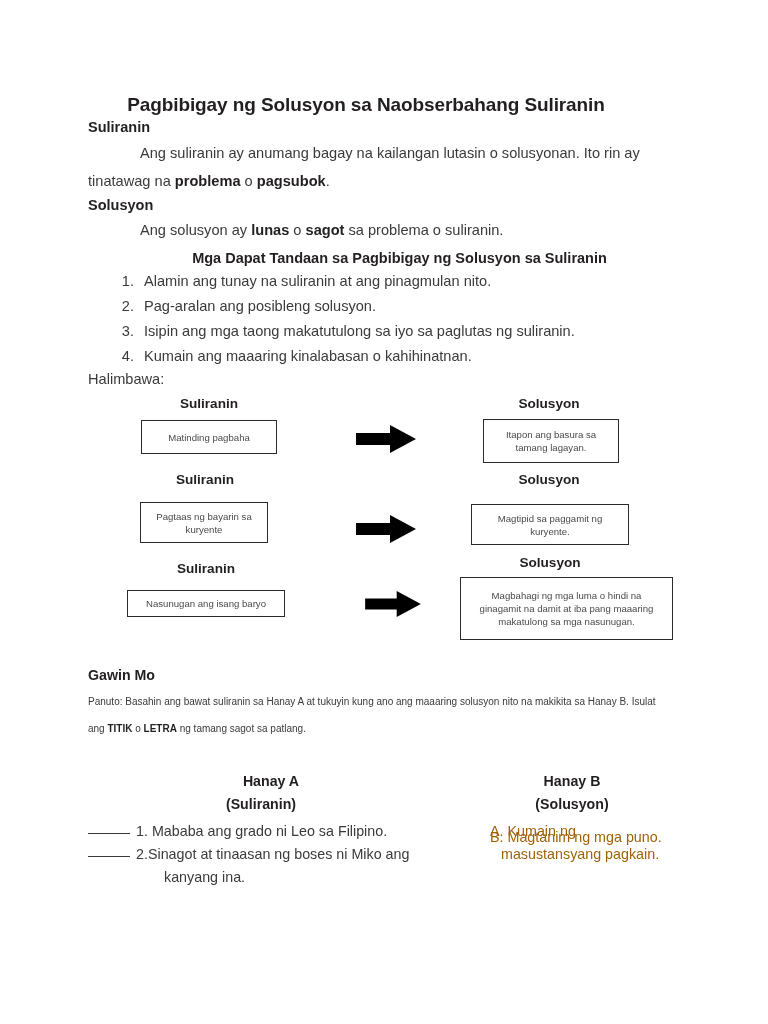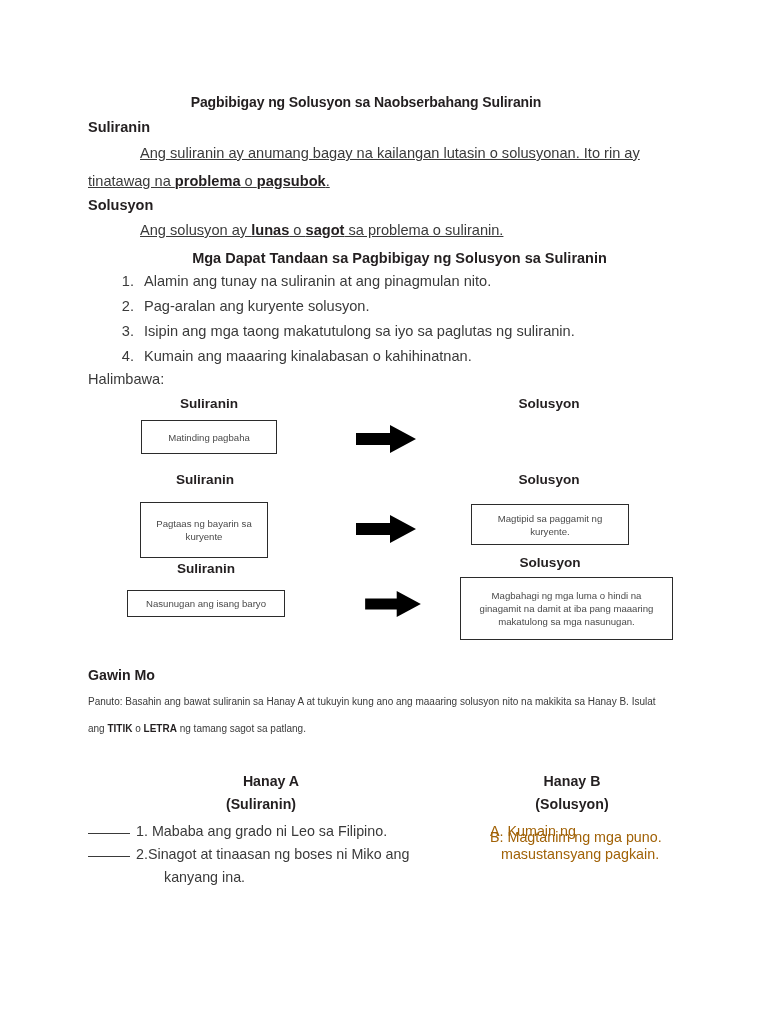--- a/index.html
+++ b/index.html
@@ -22,37 +22,36 @@
     height: 1024px;
     overflow: hidden;
   }
   .abs { position: absolute; }
 
   .doc-title {
     top: 94px;
     left: 0;
     width: 732px;
     text-align: center;
-    font-size: 14px;
+    font-size: 19px;
     font-weight: bold;
     letter-spacing: -0.1px;
   }
   .sec-head {
     left: 88px;
     font-size: 14.5px;
     font-weight: bold;
   }
   .para {
     left: 88px;
     width: 570px;
     font-size: 14.6px;
     line-height: 28px;
     text-indent: 52px;
     color: #3a3a3a;
-    text-decoration: underline;
   }
   .para b { color: #231f20; }
 
   .sub-head {
     left: 0;
     width: 768px;
     text-align: center;
     font-size: 14.5px;
     font-weight: bold;
     padding-left: 31px;
@@ -155,41 +154,42 @@
   <div class="abs para" style="top:139px;"><span>Ang suliranin ay anumang bagay na kailangan lutasin o solusyonan. Ito rin ay tinatawag na </span><b>problema</b><span> o </span><b>pagsubok</b><span>.</span></div>
 
   <div class="abs sec-head" style="top:197px;">Solusyon</div>
 
   <div class="abs para" style="top:216px;"><span>Ang solusyon ay </span><b>lunas</b><span> o </span><b>sagot</b><span> sa problema o suliranin.</span></div>
 
   <div class="abs sub-head" style="top:250px;">Mga Dapat Tandaan sa Pagbibigay ng Solusyon sa Suliranin</div>
 
   <ol class="rules">
     <li>Alamin ang tunay na suliranin at ang pinagmulan nito.</li>
-    <li>Pag-aralan ang kuryente solusyon.</li>
+    <li>Pag-aralan ang posibleng solusyon.</li>
     <li>Isipin ang mga taong makatutulong sa iyo sa paglutas ng suliranin.</li>
     <li>Kumain ang maaaring kinalabasan o kahihinatnan.</li>
   </ol>
 
   <div class="abs label-plain" style="left:88px; top:371px;">Halimbawa:</div>
 
   <div class="abs col-head" style="left:149px; top:396px; width:120px;">Suliranin</div>
   <div class="abs col-head" style="left:489px; top:396px; width:120px;">Solusyon</div>
 
   <div class="abs ex-box" style="left:141px; top:420px; width:136px; height:34px;">Matinding pagbaha</div>
 
   <svg class="abs arrow" style="left:356px; top:425px;" width="60" height="28" viewBox="0 0 60 28">
     <path d="M0 8 L34 8 L34 0 L60 14 L34 28 L34 20 L0 20 Z" fill="#000000"></path>
   </svg>
 
+  <div class="abs ex-box" style="left:483px; top:419px; width:136px; height:44px;">Itapon ang basura sa tamang lagayan.</div>
 
   <div class="abs col-head" style="left:145px; top:472px; width:120px;">Suliranin</div>
   <div class="abs col-head" style="left:489px; top:472px; width:120px;">Solusyon</div>
 
-  <div class="abs ex-box" style="left:140px; top:502px; width:128px; height:56px;">Pagtaas ng bayarin sa kuryente</div>
+  <div class="abs ex-box" style="left:140px; top:502px; width:128px; height:41px;">Pagtaas ng bayarin sa kuryente</div>
 
   <svg class="abs arrow" style="left:356px; top:515px;" width="60" height="28" viewBox="0 0 60 28">
     <path d="M0 8 L34 8 L34 0 L60 14 L34 28 L34 20 L0 20 Z" fill="#000000"></path>
   </svg>
 
   <div class="abs ex-box" style="left:471px; top:504px; width:158px; height:41px;">Magtipid sa paggamit ng kuryente.</div>
 
   <div class="abs col-head" style="left:146px; top:561px; width:120px;">Suliranin</div>
   <div class="abs col-head" style="left:490px; top:555px; width:120px;">Solusyon</div>
 

